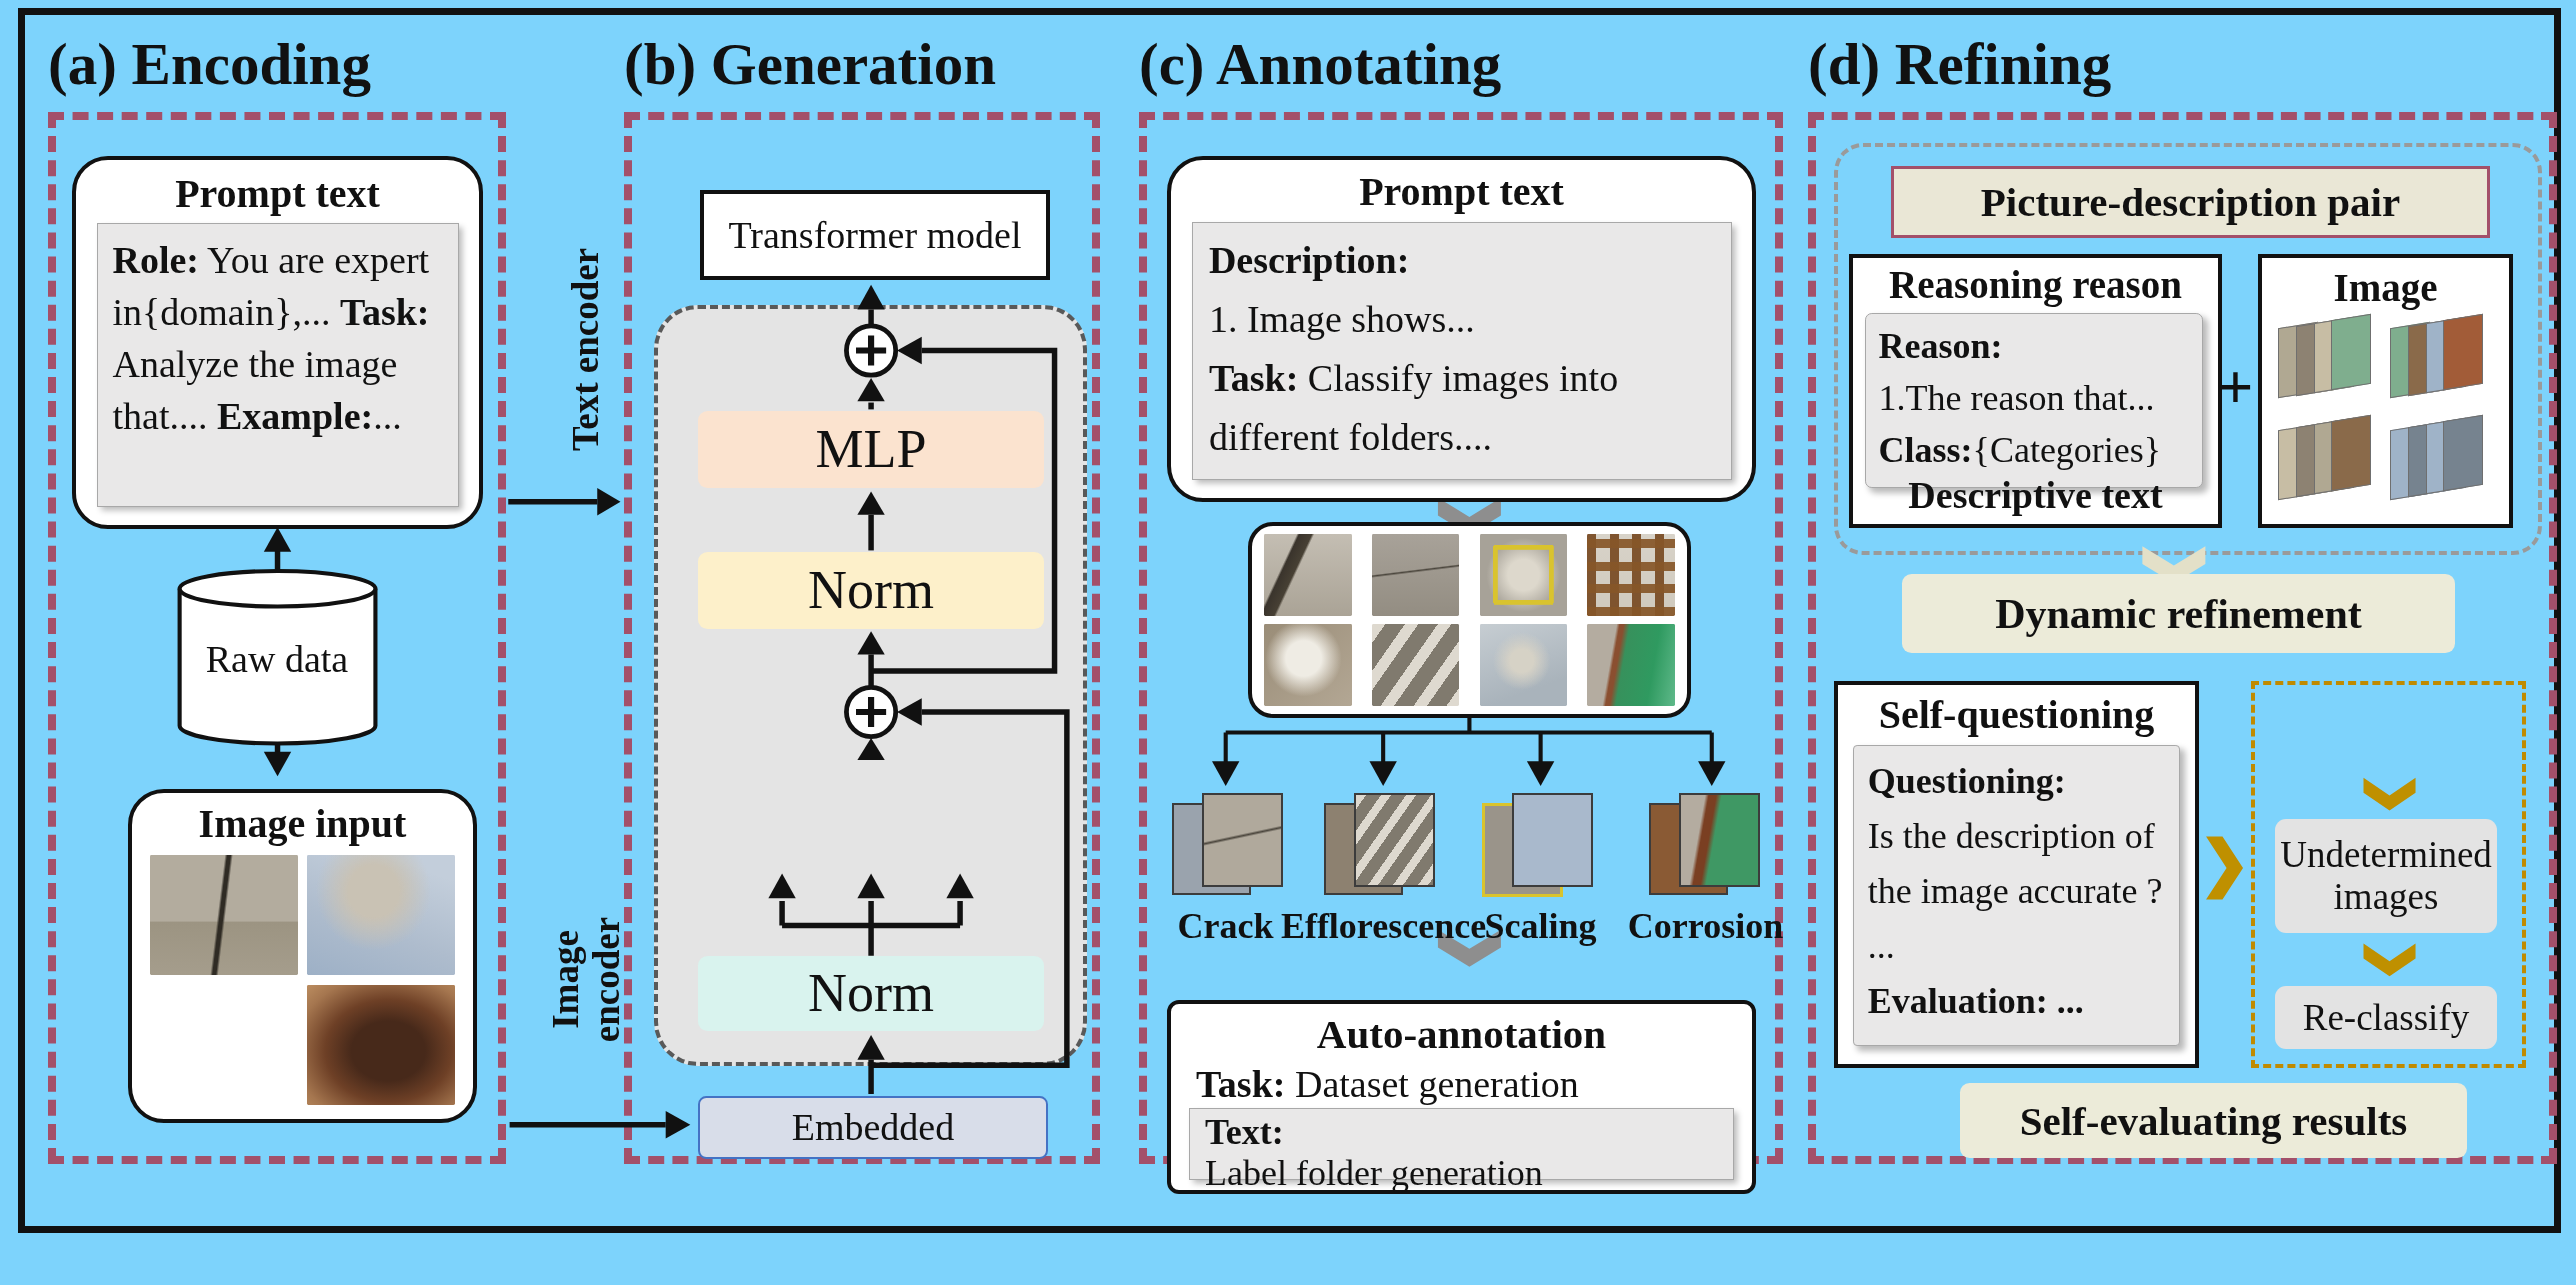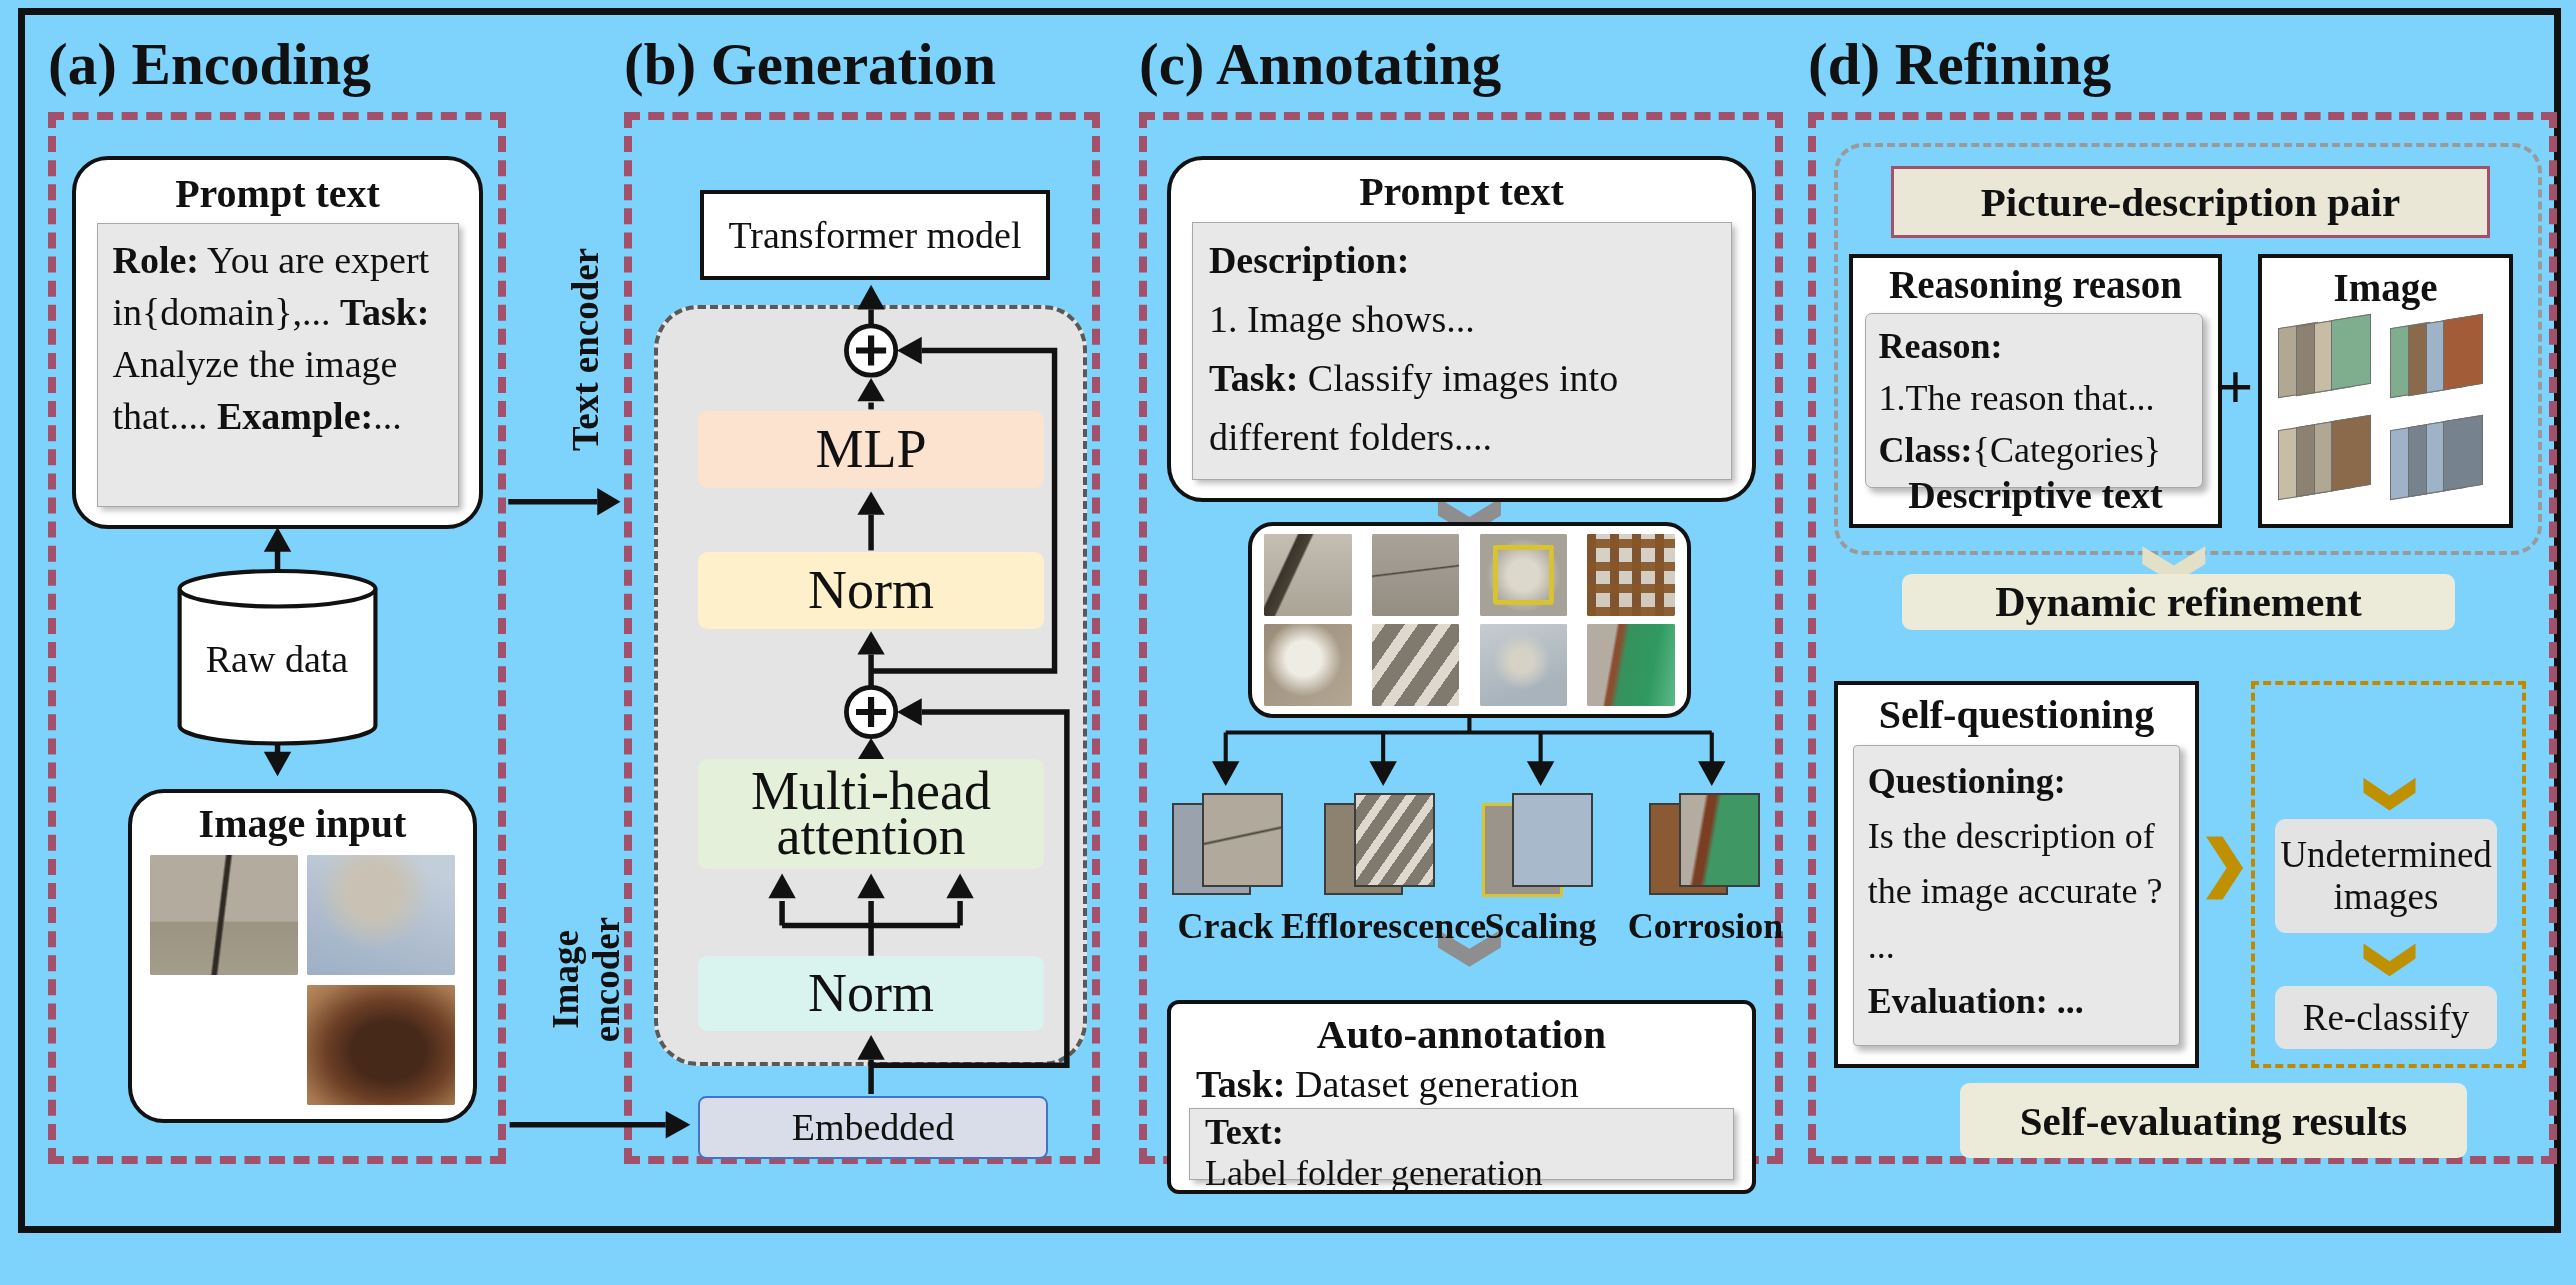--- a/index.html
+++ b/index.html
@@ -211,23 +211,20 @@
   <div class="abs box" style="left:700px;top:190px;width:342px;height:82px;display:flex;align-items:center;justify-content:center;font-size:38px;">
     <span>Transformer model</span>
   </div>
 
   <div class="abs comp" style="left:698px;top:411px;width:346px;height:77px;background:#fbe3cf;">
     <span>MLP</span>
   </div>
   <div class="abs comp" style="left:698px;top:552px;width:346px;height:77px;background:#fdf0ca;">
     <span>Norm</span>
   </div>
-  <div class="abs comp" style="left:698px;top:759px;width:346px;height:110px;background:#e4f0da;padding:0 48px;box-sizing:border-box;">
-    <span>Multi-head attention</span>
-  </div>
   <div class="abs comp" style="left:698px;top:956px;width:346px;height:75px;background:#d9f3ee;">
     <span>Norm</span>
   </div>
   <div class="abs comp" style="left:698px;top:1096px;width:346px;height:59px;background:#d8dde9;border:2.7px solid #4472c4;border-radius:8.2px;font-size:38px;">
     <span>Embedded</span>
   </div>
 
   <div class="abs box round" style="left:1167px;top:148px;width:581px;height:338px;">
     <div class="bhead" style="position:absolute;top:8.2px;font-size:40px;">Prompt text</div>
     <div class="abs graybox" style="left:20.5px;right:20.5px;top:62px;bottom:18px;padding:8.2px 16.4px;font-size:38px;line-height:59px;">
@@ -322,21 +319,21 @@
       </div>
       <div style="position:relative;">
         <div class="tile t-e" style="left:0;top:8.2px;width:38px;height:68px;"></div>
         <div class="tile t-g" style="left:18px;top:5.5px;width:38px;height:68px;"></div>
         <div class="tile t-e" style="left:36px;top:2.7px;width:38px;height:68px;"></div>
         <div class="tile t-g" style="left:53px;top:0;width:38px;height:68px;"></div>
       </div>
     </div>
   </div>
 
-  <div class="abs beige" style="left:1902px;top:574px;width:553px;height:56px;font-size:42px;">Dynamic refinement</div>
+  <div class="abs beige" style="left:1902px;top:574px;width:553px;height:79px;font-size:42px;">Dynamic refinement</div>
 
   <div class="abs box" style="left:1834px;top:681px;width:357px;height:379px;">
     <div class="bhead" style="position:absolute;top:5.5px;font-size:40px;">Self-questioning</div>
     <div class="abs graybox" style="left:15px;right:15px;top:60px;bottom:18px;padding:8.2px 13.7px;font-size:36px;line-height:55px;border-radius:4.1px;">
       <b>Questioning:</b><br>
       <span>Is the description of the image accurate ? ...</span><br>
       <b>Evaluation: ...</b>
     </div>
   </div>
 

